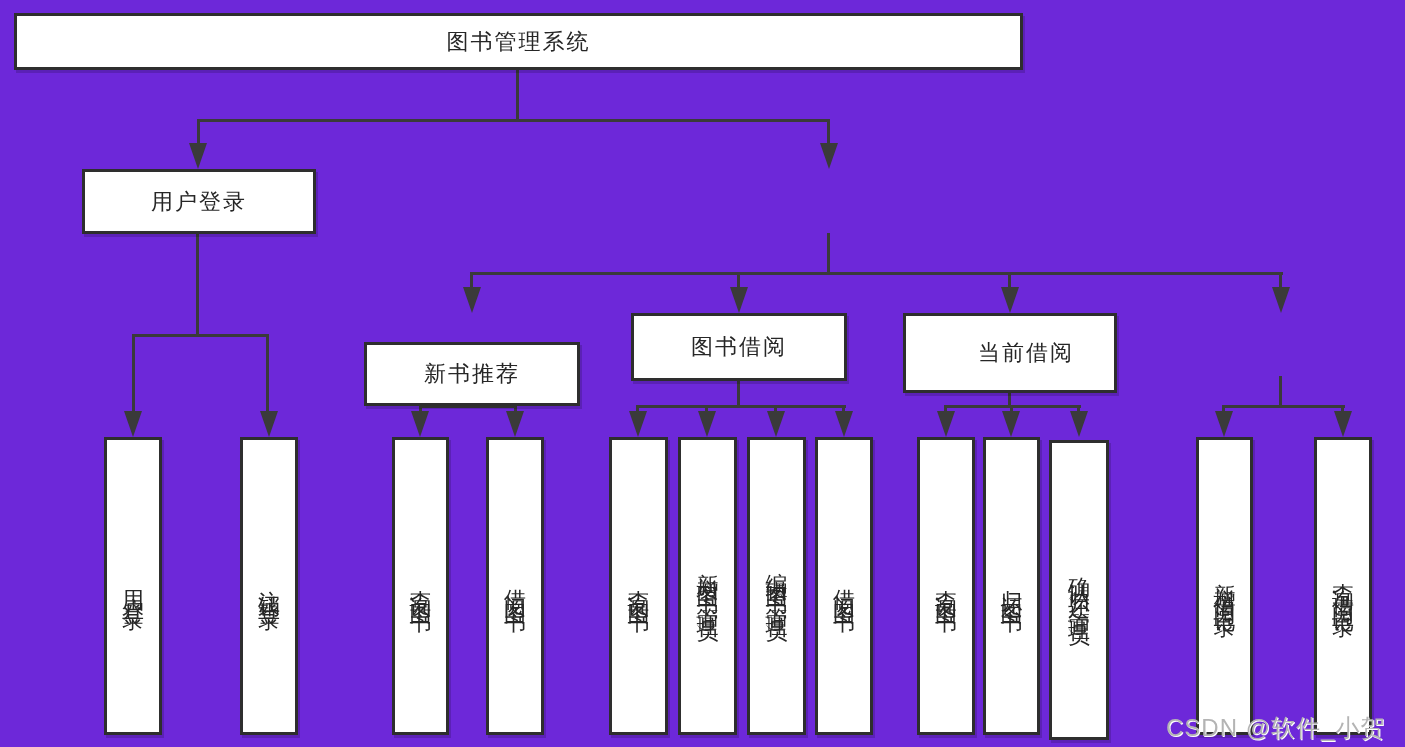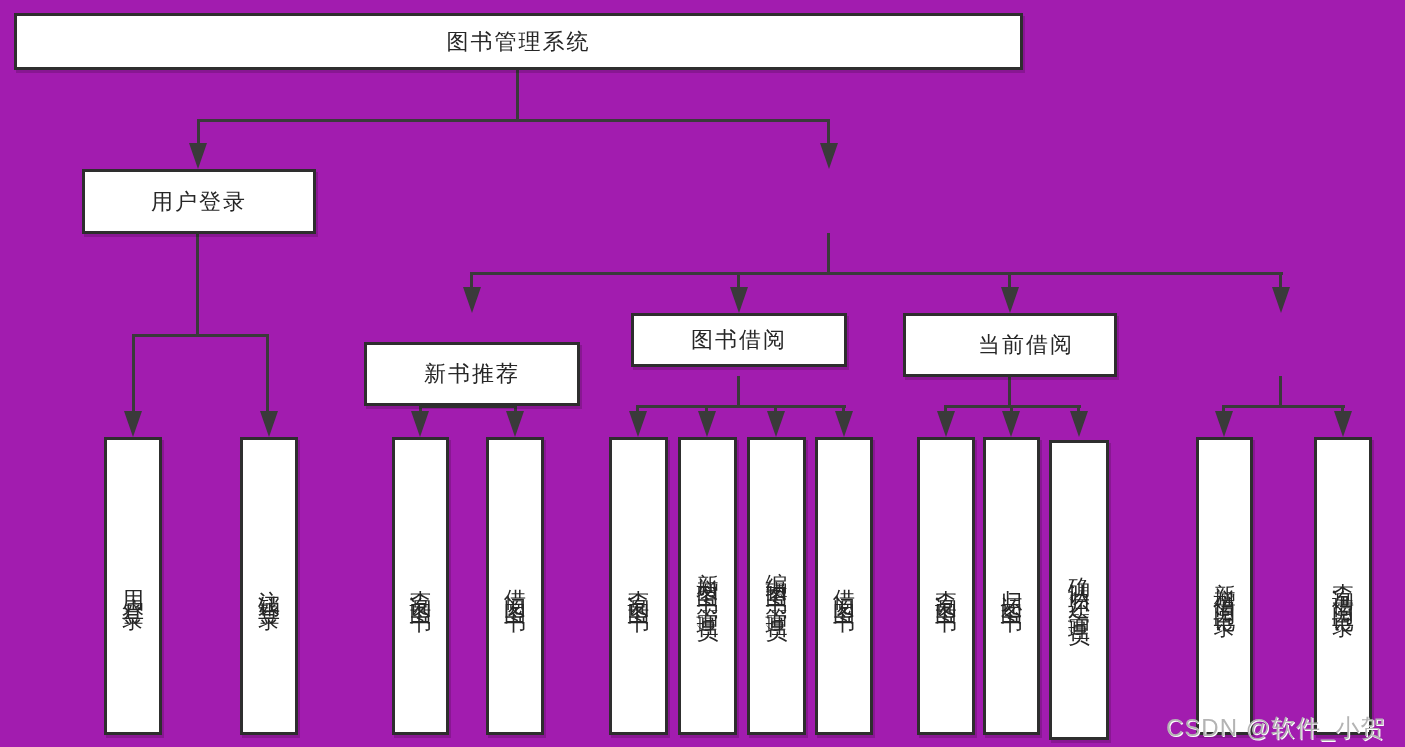--- a/index.html
+++ b/index.html
@@ -1,21 +1,21 @@
 <!DOCTYPE html>
 <html><head>
 <meta charset="utf-8">
 <title>图书管理系统</title>
 <style>
   html,body { margin:0; padding:0; background:#ffffff; }
   body {
     width:1405px; height:747px; position:relative;
     font-family:"Liberation Sans","DejaVu Sans",sans-serif;
   }
-  .canvas { position:relative; width:1405px; height:747px; overflow:hidden; background:#a21caf; }
+  .canvas { position:relative; width:1405px; height:747px; overflow:hidden; background:#6d28d9; }
 
   .box {
     position:absolute; background:#ffffff;
     border:3px solid #2e2e2e; box-sizing:border-box;
     display:flex; align-items:center; justify-content:center;
     color:#262626; font-size:22px; letter-spacing:2px;
     box-shadow:2px 3px 0 rgba(0,0,0,0.16);
     z-index:2;
   }
   .vbox {
@@ -66,22 +66,22 @@
   <div class="vline" style="left:470px; top:272px; height:17px;"></div>
   <div class="arrow" style="left:463px; top:287px;"></div>
   <div class="vline" style="left:737px; top:272px; height:17px;"></div>
   <div class="arrow" style="left:730px; top:287px;"></div>
   <div class="vline" style="left:1008px; top:272px; height:17px;"></div>
   <div class="arrow" style="left:1001px; top:287px;"></div>
   <div class="vline" style="left:1279px; top:272px; height:17px;"></div>
   <div class="arrow" style="left:1272px; top:287px;"></div>
 
   <div class="box" style="left:364px; top:313px; width:216px; height:64px;margin-top:29px;">新书推荐</div>
-  <div class="box" style="left:631px; top:313px; width:216px; height:54px;">图书借阅</div>
-  <div class="box" style="left:903px; top:313px; width:214px; height:64px;padding-left:32px;">当前借阅</div>
+  <div class="box" style="left:631px; top:313px; width:216px; height:68px;">图书借阅</div>
+  <div class="box" style="left:903px; top:313px; width:214px; height:80px;padding-left:32px;">当前借阅</div>
 
   <div class="vline" style="left:470px; top:376px; height:32px;"></div>
   <div class="hline" style="left:419px; top:405px; width:98px;"></div>
   <div class="vline" style="left:419px; top:405px; height:8px;"></div>
   <div class="arrow" style="left:411px; top:411px;"></div>
   <div class="vline" style="left:514px; top:405px; height:8px;"></div>
   <div class="arrow" style="left:506px; top:411px;"></div>
 
   <div class="vline" style="left:737px; top:376px; height:32px;"></div>
   <div class="hline" style="left:637px; top:405px; width:209px;"></div>

